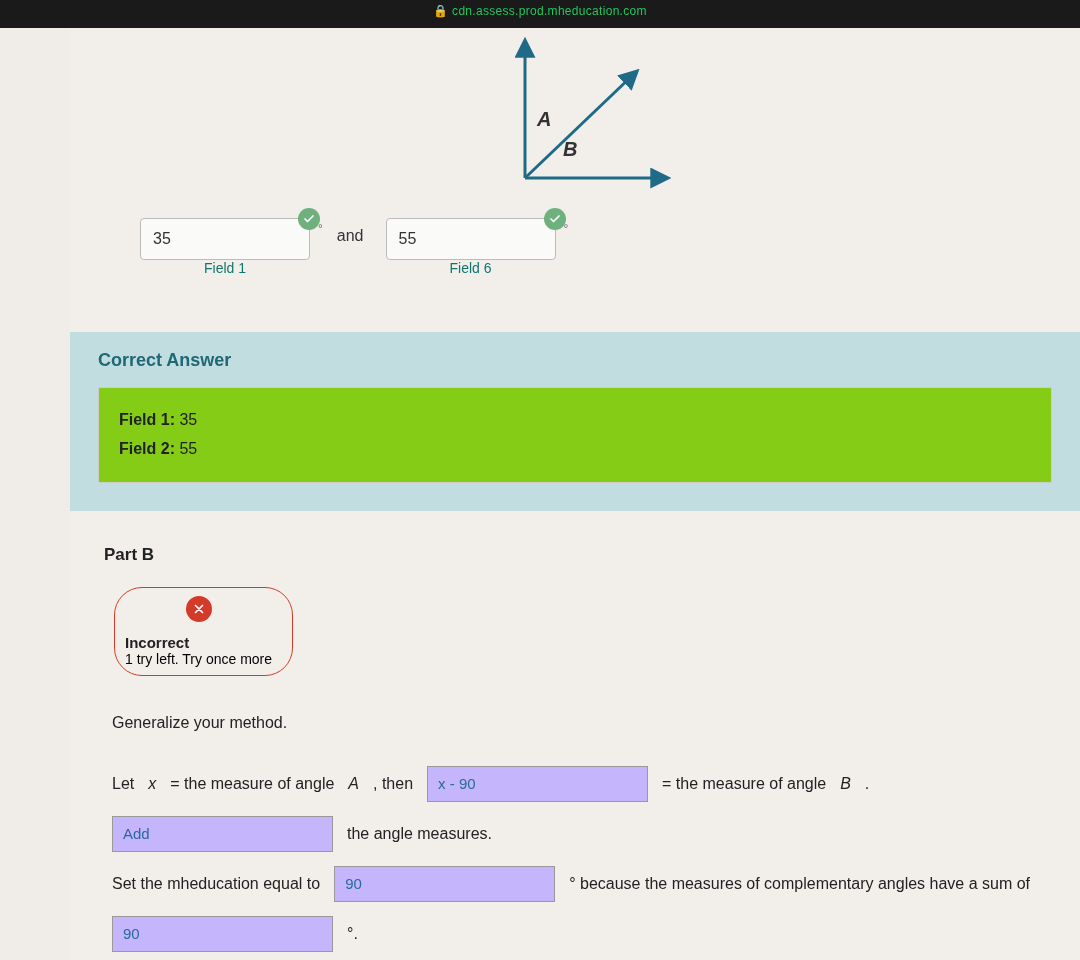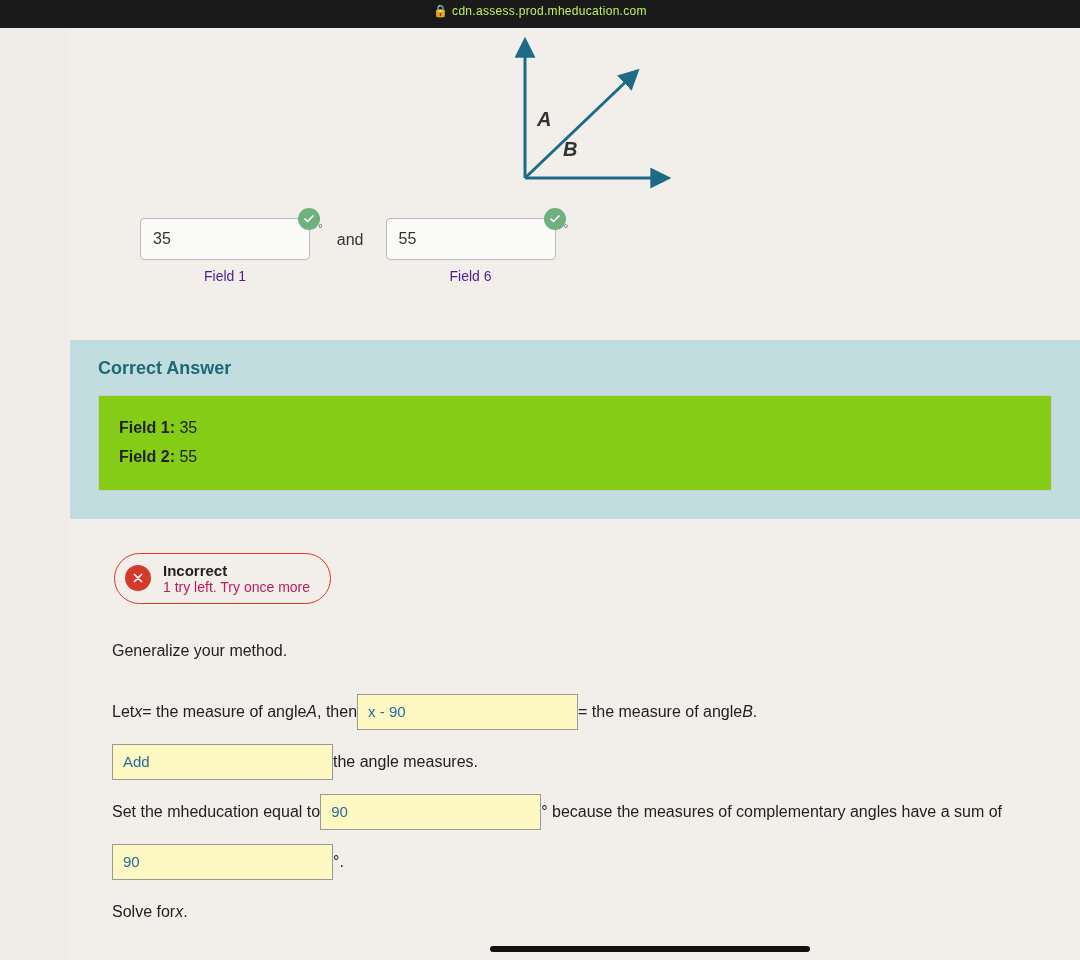--- a/index.html
+++ b/index.html
@@ -7,21 +7,21 @@
     font-family: Arial, Helvetica, sans-serif;
     background: #e8e8e6;
     width: 1080px;
     height: 960px;
     overflow: hidden;
     color: #222;
   }
   .browser-bar {
     background: #1a1a1a;
     height: 28px;
-    color: #bef264;
+    color: #22c55e;
     font-size: 12px;
     text-align: center;
     line-height: 22px;
     letter-spacing: 0.3px;
   }
   .page {
     background: #f0ede9;
     padding: 0 0 0 0;
   }
   .content-area {
@@ -52,22 +52,21 @@
     height: 42px;
     border: 1px solid #bbb;
     border-radius: 4px;
     background: #fafaf8;
     padding: 0 12px;
     font-size: 16px;
     color: #333;
   }
   .field-label {
     font-size: 14px;
-    color: #4c1d95;
-    margin-top: 8px;
+    color: #0f766e;
   }
   .check-badge {
     position: absolute;
     top: -10px;
     right: -10px;
     width: 22px;
     height: 22px;
     border-radius: 50%;
     background: #6fb07f;
     display: flex;
@@ -118,54 +117,55 @@
   }
   .status-pill {
     display: inline-flex;
     align-items: center;
     border: 1.5px solid #d43a2a;
     border-radius: 28px;
     padding: 8px 20px 8px 10px;
     gap: 12px;
     margin-bottom: 28px;
     margin-left: 10px;
+    flex-direction: column;
   }
   .x-badge {
     width: 26px;
     height: 26px;
     border-radius: 50%;
     background: #d43a2a;
     display: flex;
     align-items: center;
     justify-content: center;
     flex-shrink: 0;
   }
   .x-badge svg { width: 12px; height: 12px; }
   .status-text .line1 { font-weight: bold; font-size: 15px; color: #222; }
-  .status-text .line2 { font-size: 14px; color: #be185d; }
+  .status-text .line2 { font-size: 14px; color: #000000; }
   .instruction {
     font-size: 16px;
     color: #222;
     margin: 10px 0 34px 8px;
   }
   .math-line {
     font-size: 16px;
     color: #222;
     margin: 0 0 14px 8px;
     display: flex;
     align-items: center;
     flex-wrap: wrap;
-    gap: 0;
+    gap: 14px;
     line-height: 2.2;
   }
   .math-line em { font-style: italic; }
   .inline-input {
     height: 36px;
     border: 1px solid #999;
-    background: #fef9c3;
+    background: #c4b5fd;
     padding: 0 10px;
     font-size: 15px;
     color: #2a6a9e;
     min-width: 140px;
   }
   .inline-input.small { min-width: 130px; }
   .bottom-bar {
     position: absolute;
     bottom: 8px;
     left: 420px;
@@ -231,20 +231,21 @@
         <div>
           <span class="lbl">Field 1:</span><span> 35</span>
         </div>
         <div>
           <span class="lbl">Field 2:</span><span> 55</span>
         </div>
       </div>
     </div>
 
     <div class="part-b">
+      <div class="part-b-title">Part B</div>
 
       <div class="status-pill">
         <div class="x-badge">
           <svg viewBox="0 0 24 24">
               <path d="M5 5 L19 19 M19 5 L5 19" stroke="#fff" stroke-width="3.5" stroke-linecap="round"></path>
             </svg>
         </div>
         <div class="status-text">
           <div class="line1">Incorrect</div>
           <div class="line2">1 try left. Try once more</div>

